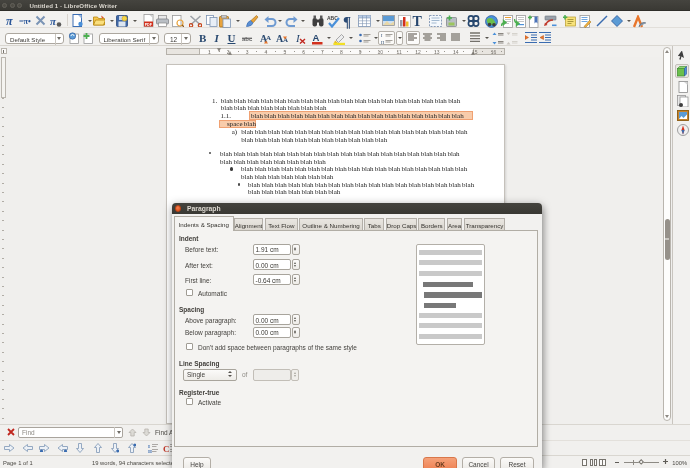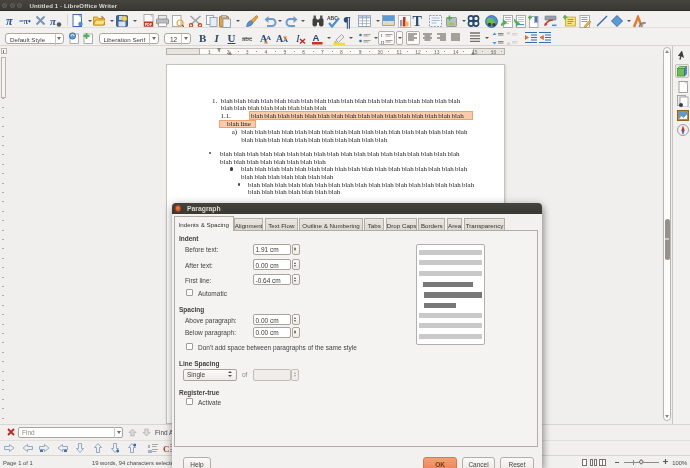--- a/index.html
+++ b/index.html
@@ -49,21 +49,21 @@
 
 <div class="abs" style="left:166px;top:63.5px;width:338.5px;height:360px;background:#ffffff;border:1px solid #c5c1bb;box-shadow:1px 1px 2px rgba(0,0,0,0.12);"></div>
 
 <div class="abs" style="left:248.5px;top:111.3px;width:224px;height:8.4px;background:#f8ccab;border:1px solid #f0a172;"></div>
 <div class="abs" style="left:218.5px;top:119.7px;width:37px;height:8.2px;background:#f8ccab;border:1px solid #f0a172;"></div>
 <div class="docline" style="left:212.0px;top:96.7px;">1.</div>
 <div class="docline" style="left:220.7px;top:96.7px;">blah blah blah blah blah blah blah blah blah blah blah blah blah blah blah blah blah blah</div>
 <div class="docline" style="left:220.7px;top:104.2px;">blah blah blah blah blah blah blah blah</div>
 <div class="docline" style="left:220.5px;top:112.2px;">1.1.</div>
 <div class="docline" style="left:250.9px;top:112.2px;">blah blah blah blah blah blah blah blah blah blah blah blah blah blah blah blah</div>
-<div class="docline" style="left:227.0px;top:120.3px;">blah line</div>
+<div class="docline" style="left:227.0px;top:120.3px;">space blah</div>
 <div class="docline" style="left:231.7px;top:128.3px;">a)</div>
 <div class="docline" style="left:241.3px;top:128.3px;">blah blah blah blah blah blah blah blah blah blah blah blah blah blah blah blah blah</div>
 <div class="docline" style="left:241.3px;top:135.9px;">blah blah blah blah blah blah blah blah blah blah blah</div>
 <div class="docline" style="left:220.0px;top:149.9px;">blah blah blah blah blah blah blah blah blah blah blah blah blah blah blah blah blah blah</div>
 <div class="docline" style="left:220.0px;top:157.5px;">blah blah blah blah blah blah blah blah</div>
 <div class="docline" style="left:241.0px;top:165.3px;">blah blah blah blah blah blah blah blah blah blah blah blah blah blah blah blah blah</div>
 <div class="docline" style="left:241.0px;top:172.9px;">blah blah blah blah blah blah blah</div>
 <div class="docline" style="left:248.0px;top:180.7px;">blah blah blah blah blah blah blah blah blah blah blah blah blah blah blah blah blah</div>
 <div class="docline" style="left:248.0px;top:188.3px;">blah blah blah blah blah blah blah</div>
 <div class="abs" style="left:208.5px;top:151.5px;width:2.6px;height:2.6px;border-radius:50%;background:#4a4a4a;"></div>

